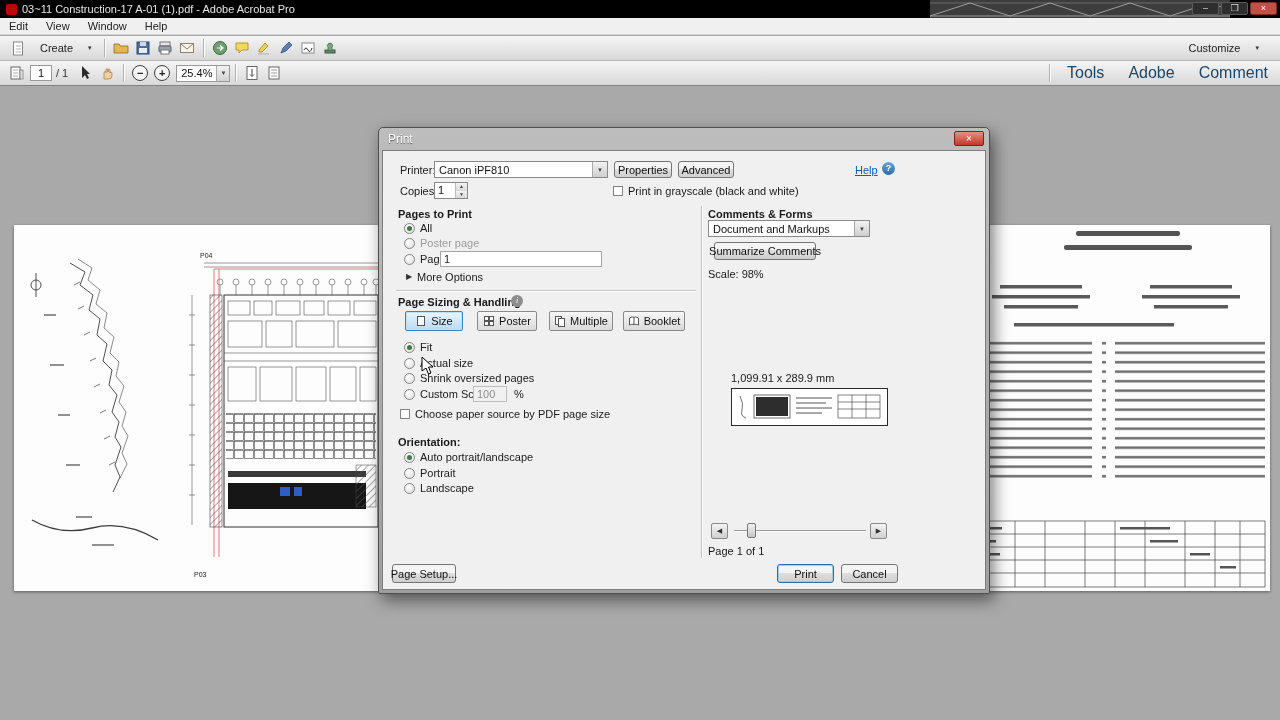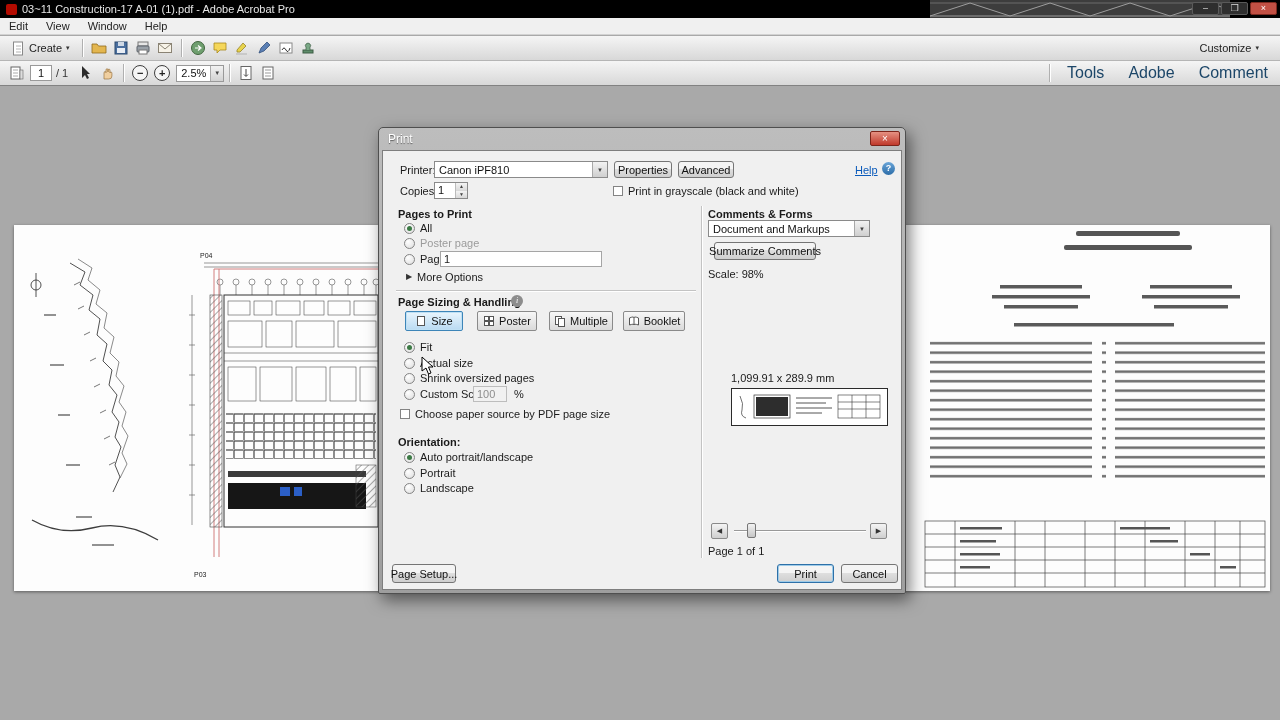--- a/index.html
+++ b/index.html
@@ -19,36 +19,36 @@
   
   #menubar{position:absolute;left:0;top:18px;width:1280px;height:17px;background:#f0f0f0;border-bottom:1px solid #d2d2d2;display:flex;align-items:center;}
   .menuitem{padding:0 9px;font-size:11px;color:#222;}
 
   
   .tb{position:absolute;left:0;width:1280px;background:linear-gradient(#f5f5f5,#d8d8d8);display:flex;align-items:center;}
   #toolbar1{top:36px;height:25px;border-bottom:1px solid #b5b5b5;}
   #toolbar2{top:61px;height:25px;border-bottom:1px solid #828282;}
   .tsep{width:1px;height:18px;background:#b0b0b0;box-shadow:1px 0 0 #fff;margin:0 5px;flex:0 0 auto;}
   .ticon{width:22px;height:21px;display:flex;align-items:center;justify-content:center;border-radius:2px;flex:0 0 auto;}
-  .tbtn{display:flex;align-items:center;gap:4px;padding:2px 6px;border:1px solid transparent;border-radius:2px;color:#222;}
+  .tbtn{display:flex;align-items:center;gap:15px;padding:2px 6px;border:1px solid transparent;border-radius:2px;color:#222;}
   .caret{font-size:7px;color:#333;}
   .tright{margin-left:auto;display:flex;align-items:flex-start;margin-right:14px;}
   .pagebox{width:22px;height:16px;background:#fff;border:1px solid #999;text-align:center;line-height:14px;font-size:11px;margin-left:2px;}
   .pagetotal{margin:0 6px 0 4px;color:#333;}
   .zoombtn{width:16px;height:16px;border-radius:50%;border:1.4px solid #3e3e3e;background:#f5f5f5;display:flex;align-items:center;justify-content:center;font-size:11px;font-weight:bold;color:#222;margin:0 3px;flex:0 0 auto;}
   .zoomdd{display:flex;align-items:center;height:17px;background:#fff;border:1px solid #999;margin-left:3px;}
   .zoomdd span.v{padding:0 4px;font-size:11px;}
   .zoomdd .ddarrow{width:13px;align-self:stretch;background:linear-gradient(#f2f2f2,#d2d2d2);border-left:1px solid #aaa;display:flex;align-items:center;justify-content:center;font-size:6px;color:#444;}
   .paneltab{color:#1c4668;font-size:16px;padding:0 12px;white-space:nowrap;}
 
   
   #page{position:absolute;left:14px;top:225px;width:1256px;height:366px;background:#fdfdfd;box-shadow:0 1px 3px rgba(0,0,0,.45);}
 
   
-  #print-dialog{position:absolute;left:378px;top:127px;width:528px;height:467px;background:linear-gradient(#bdbdbd,#9e9e9e);border:1px solid #4f4f4f;border-radius:5px 5px 2px 2px;box-shadow:4px 6px 16px rgba(0,0,0,.5);z-index:10;}
+  #print-dialog{position:absolute;left:378px;top:127px;width:612px;height:467px;background:linear-gradient(#bdbdbd,#9e9e9e);border:1px solid #4f4f4f;border-radius:5px 5px 2px 2px;box-shadow:4px 6px 16px rgba(0,0,0,.5);z-index:10;}
   .dtitle{height:21px;display:flex;align-items:center;padding:0 5px 0 9px;}
   .dtitle-text{color:#fff;font-size:12px;text-shadow:0 1px 1px rgba(0,0,0,.5);}
   .dclose{margin-left:auto;width:30px;height:15px;background:linear-gradient(#e59182,#c0392b);border:1px solid #7c241a;border-radius:2px;color:#fff;font-size:10px;line-height:13px;text-align:center;}
   .dbody{position:absolute;left:3px;right:3px;top:22px;bottom:3px;background:#f0f0f0;border:1px solid #7e7e7e;}
   .dbody > *{position:absolute;}
   .lbl{font-size:11px;color:#1a1a1a;white-space:nowrap;}
   .lbl.bold{font-weight:bold;}
   .lbl.dis{color:#9b9b9b;}
   .hline{height:2px;border-top:1px solid #c3c3c3;border-bottom:1px solid #fff;}
   .vline{width:2px;border-left:1px solid #c3c3c3;border-right:1px solid #fff;}
@@ -203,21 +203,21 @@
       </span>
     <span class="ticon">
         <svg width="16" height="16">
           <path d="M5 14 V8 q0 -1.5 1 -1.5 q1 0 1 1.2 V5 q0 -1.3 1 -1.3 q1 0 1 1.2 V7 V5.3 q0 -1.2 1 -1.2 q1 0 1 1.2 V8 q0 -1 0.9 -1 q1 0 1 1.2 V11 q0 3 -3 3 z" fill="#f0cfa0" stroke="#9a7440" stroke-width="0.7"></path>
         </svg>
       </span>
     <span class="tsep"></span>
     <span class="zoombtn">−</span>
     <span class="zoombtn">+</span>
     <div class="zoomdd">
-      <span class="v">2.5%</span>
+      <span class="v">25.4%</span>
       <span class="ddarrow">▼</span>
     </div>
     <span class="tsep"></span>
     <span class="ticon">
         <svg width="16" height="16">
           <rect x="3" y="1.5" width="10" height="13" fill="#fff" stroke="#666"></rect>
           <path d="M8 4v7M6 9.5 L8 11.5 L10 9.5" stroke="#444" fill="none"></path>
         </svg>
       </span>
     <span class="ticon">

